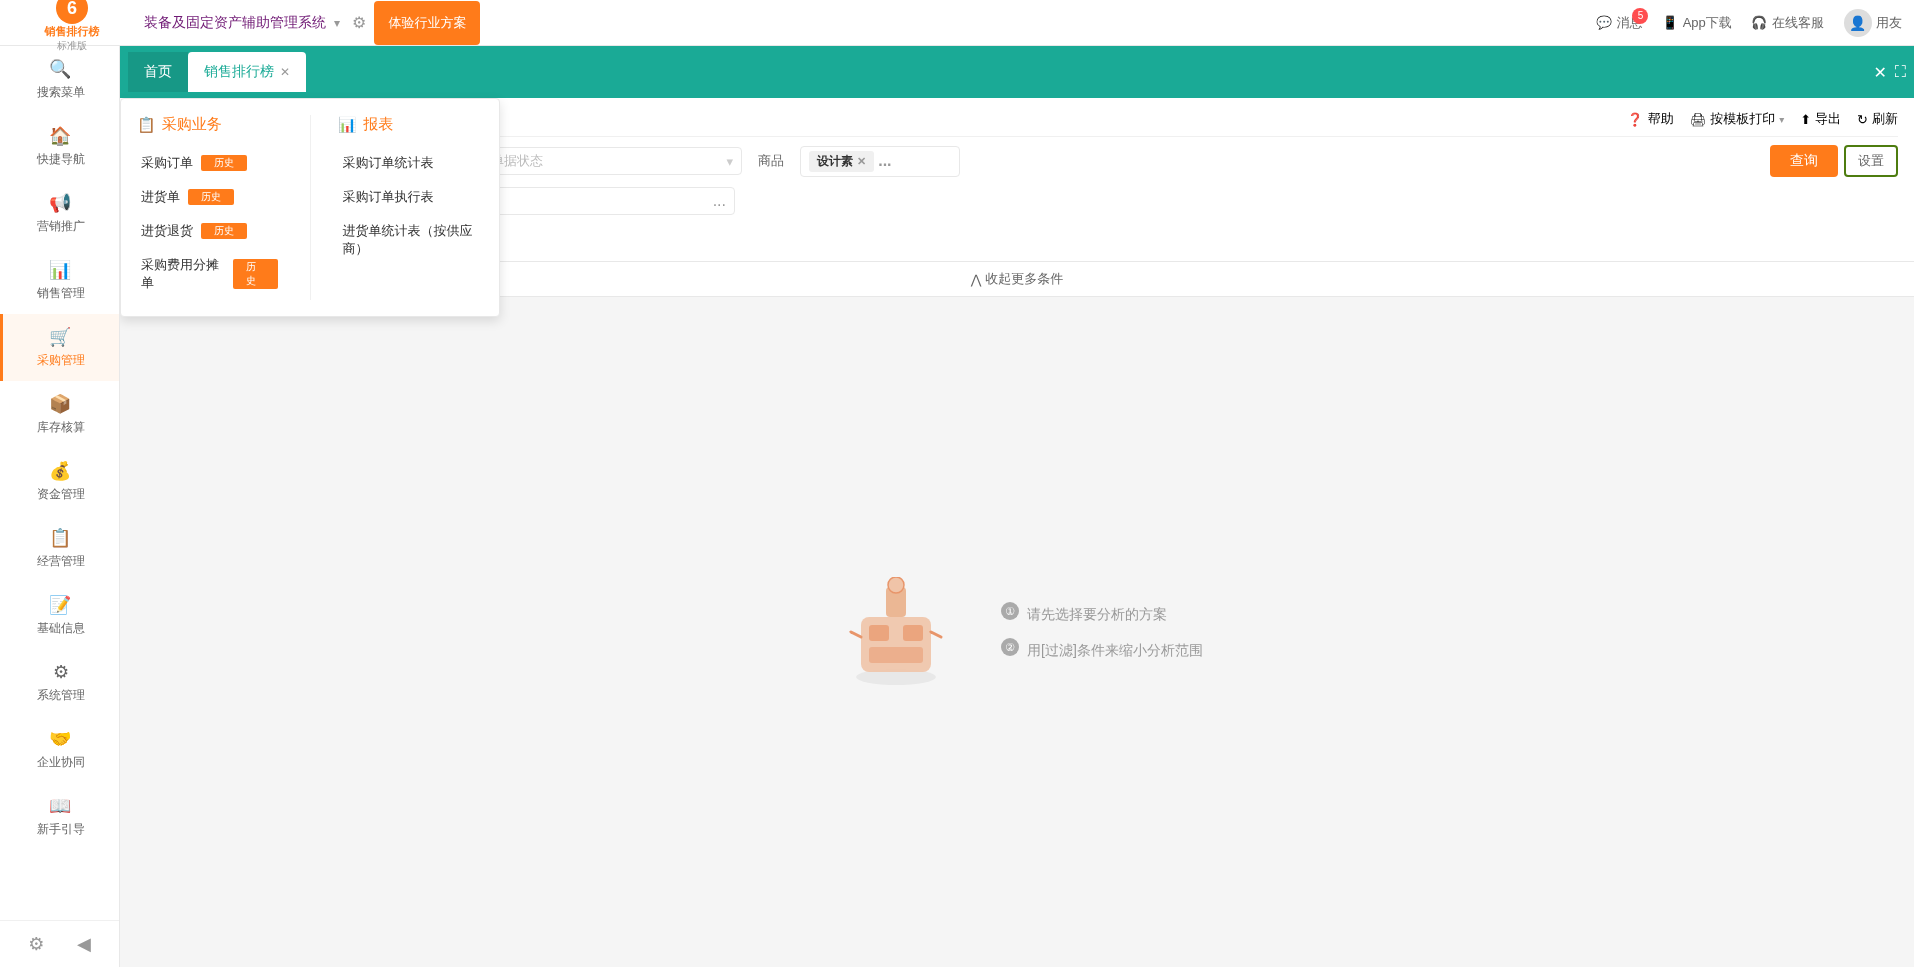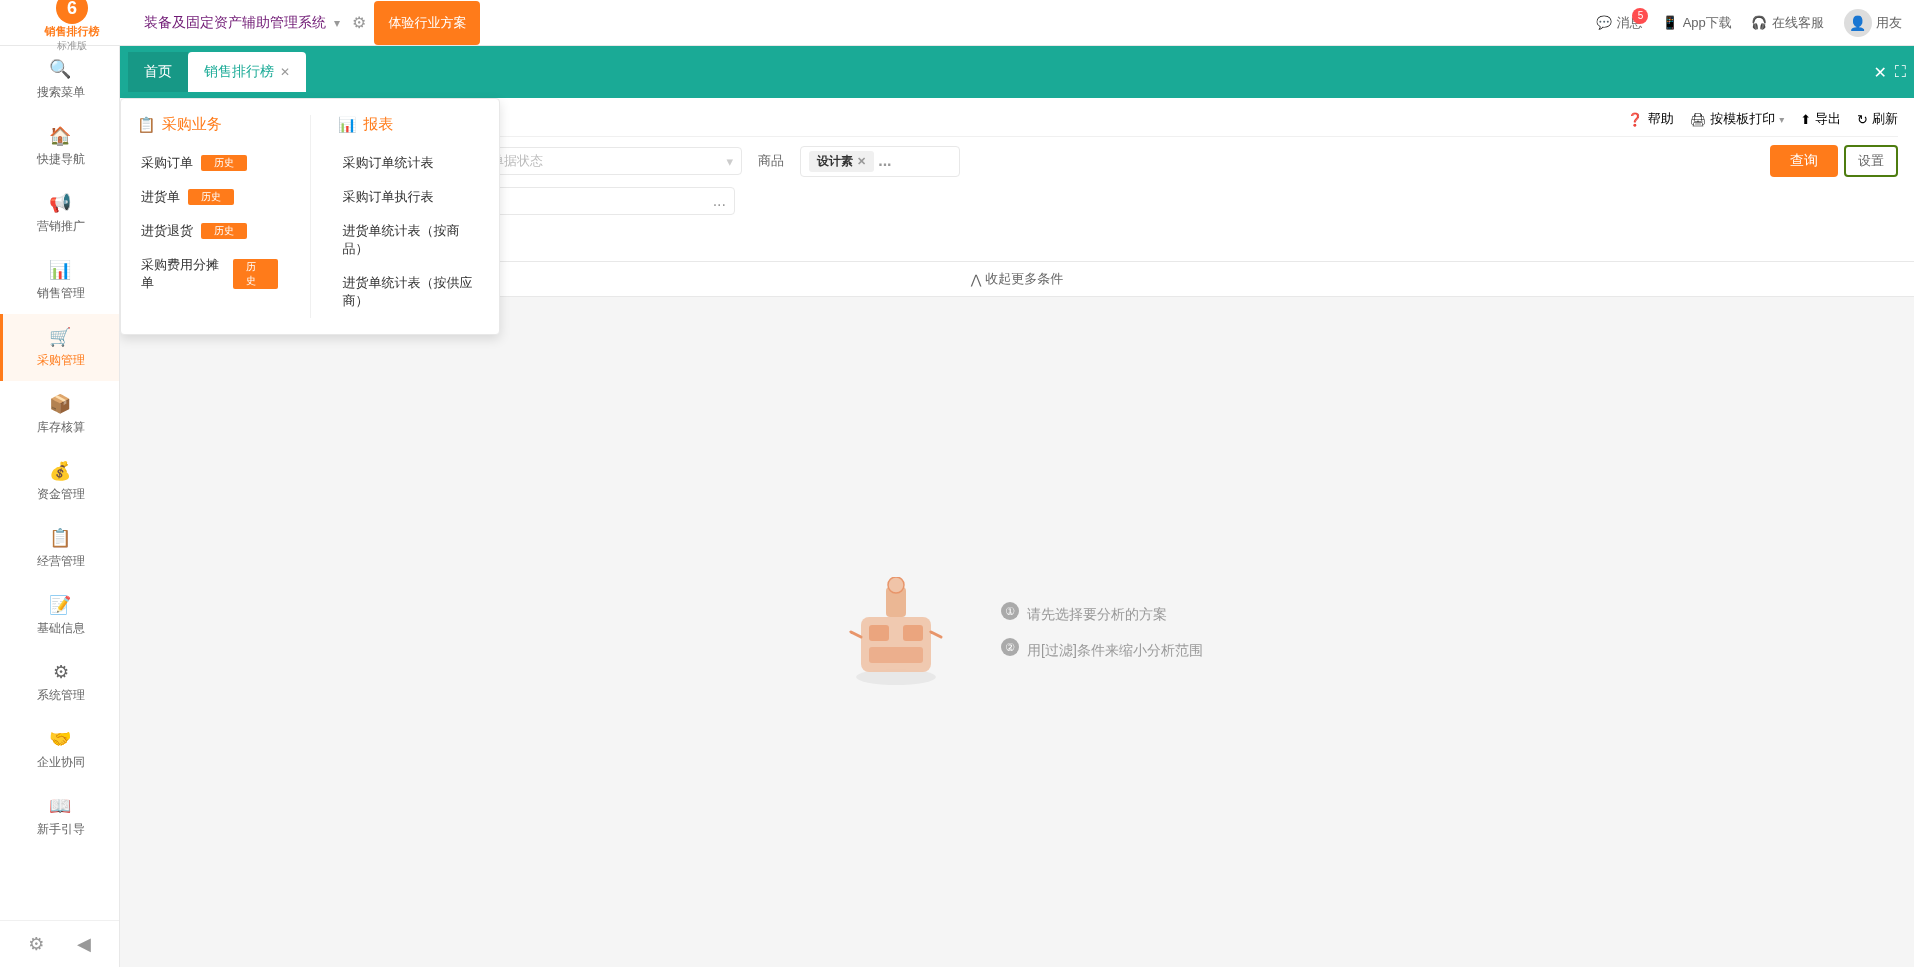--- a/index.html
+++ b/index.html
@@ -431,23 +431,20 @@
             <span>报表</span>
           </div>
           <div id="report-items-container">
               <div class="menu-item-row">
                 <span>采购订单统计表</span>
               </div>
               <div class="menu-item-row">
                 <span>采购订单执行表</span>
               </div>
               <div class="menu-item-row">
-                <span>进货单统计表（按商品）</span>
-              </div>
-              <div class="menu-item-row">
                 <span>进货单统计表（按供应商）</span>
               </div>
             </div>
         </div>
       </div>
 
       <div style="margin-top:0;background:#fff;padding:8px 16px;border-bottom:1px solid #e8e8e8;">
         <div style="display:flex;align-items:center;justify-content:flex-end;gap:16px;padding:4px 0 8px 0;border-bottom:1px solid #f0f0f0;margin-bottom:8px;">
           <div class="toolbar-right-item">
             <span>❓</span>

